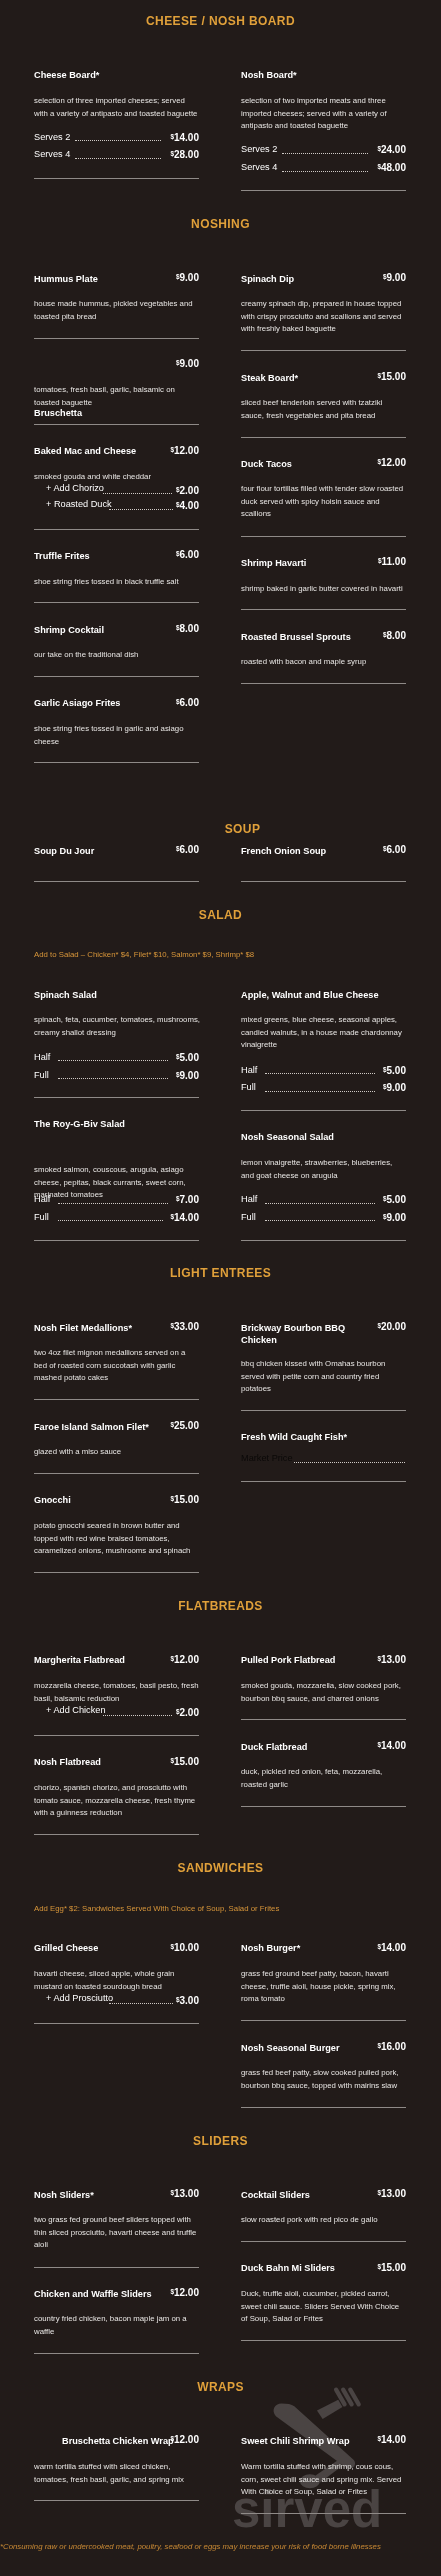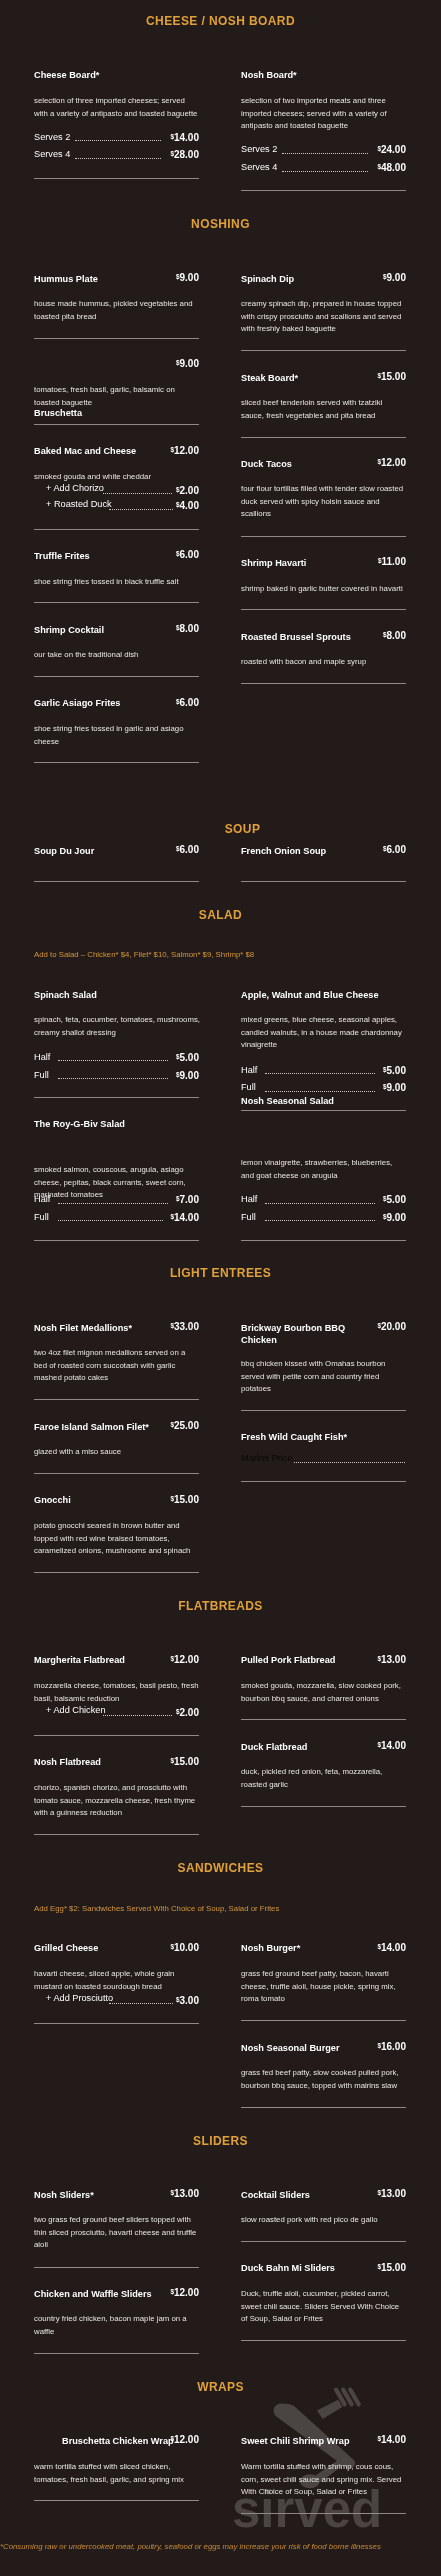--- a/index.html
+++ b/index.html
@@ -159,21 +159,21 @@
 <div class="title L" style="top:1118px;">The Roy-G-Biv Salad</div>
 <div class="desc L" style="top:1144px;margin-top:20px;">smoked salmon, couscous, arugula, asiago cheese, pepitas, black currants, sweet corn, marinated tomatoes</div>
 <div class="opt L" style="top:1194px;">Half</div>
 <div class="dots" style="left:58px;width:110px;top:1203px;"></div>
 <div class="price pL" style="top:1194px;"><span class="cur">$</span><span>7.00</span></div>
 <div class="opt L" style="top:1212px;">Full</div>
 <div class="dots" style="left:58px;width:105px;top:1220px;"></div>
 <div class="price pL" style="top:1212px;"><span class="cur">$</span><span>14.00</span></div>
 <div class="hr L" style="top:1240px;"></div>
 
-<div class="title R" style="top:1095px;">Nosh Seasonal Salad</div>
+<div class="title R" style="top:1131px;">Nosh Seasonal Salad</div>
 <div class="desc R" style="top:1157px;">lemon vinaigrette, strawberries, blueberries, and goat cheese on arugula</div>
 <div class="opt R" style="top:1194px;">Half</div>
 <div class="dots" style="left:265px;width:110px;top:1203px;"></div>
 <div class="price pR" style="top:1194px;"><span class="cur">$</span><span>5.00</span></div>
 <div class="opt R" style="top:1212px;">Full</div>
 <div class="dots" style="left:265px;width:110px;top:1220px;"></div>
 <div class="price pR" style="top:1212px;"><span class="cur">$</span><span>9.00</span></div>
 <div class="hr R" style="top:1240px;"></div>
 
 <div class="sec" style="top:1266px;">LIGHT ENTREES</div>

